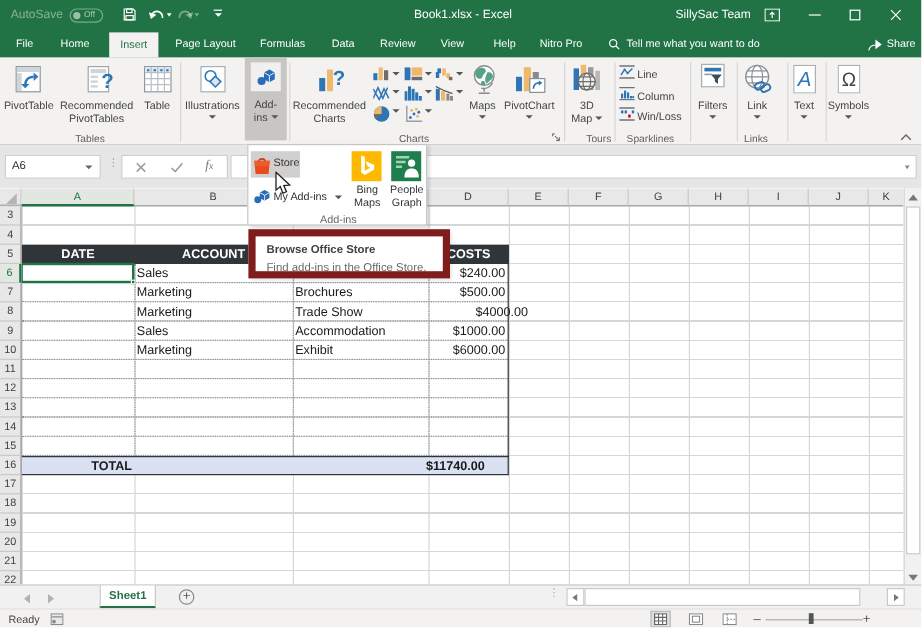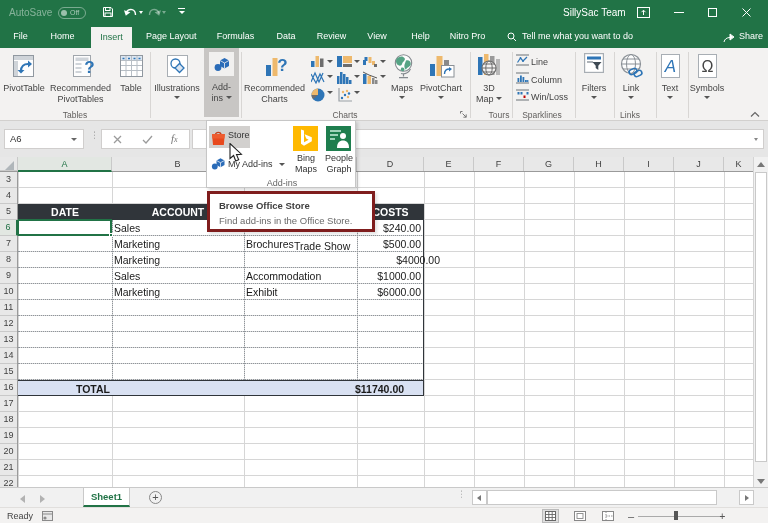--- a/index.html
+++ b/index.html
@@ -59,20 +59,21 @@
         <path d="M0 3.2 L1.8 8.8 L6.4 5.2 Z" fill="#fff"></path>
       </svg>
     <div class="abs ddw" style="left:139px; top:11px;"><div class="dd" style="border-top-color:#fff; border-left-width:2.5px; border-right-width:2.5px;"></div></div>
     <svg class="abs" style="left:148px; top:7px;" width="13" height="12" viewBox="0 0 13 12">
         <path d="M11 6.5 C10.5 3.5 7.5 2 5 2.7 C2.5 3.4 1.5 5.5 1.5 8" fill="none" stroke="rgba(255,255,255,0.4)" stroke-width="1.4"></path>
         <path d="M13 3.2 L11.2 8.8 L6.6 5.2 Z" fill="rgba(255,255,255,0.4)"></path>
       </svg>
     <div class="abs ddw" style="left:162px; top:11px;"><div class="dd" style="border-top-color:rgba(255,255,255,0.4); border-left-width:2.5px; border-right-width:2.5px;"></div></div>
     <div class="abs" style="left:178px; top:8px; width:7px; height:1px; background:#fff;"></div>
     <div class="abs ddw" style="left:179px; top:11px;"><div class="dd" style="border-top-color:#fff;"></div></div>
+    <div class="ttxt" style="left:345px;">Book1.xlsx - Excel</div>
     <div class="ttxt" style="left:563px;">SillySac Team</div>
     <svg class="abs" style="left:637px; top:7px;" width="13" height="11" viewBox="0 0 13 11">
         <rect x="0.5" y="0.5" width="12" height="10" fill="none" stroke="#fff" stroke-width="1"></rect>
         <path d="M6.5 8 V3.5 M4.5 5.2 L6.5 3.2 L8.5 5.2" fill="none" stroke="#fff" stroke-width="1"></path>
       </svg>
     <div class="abs" style="left:674px; top:12px; width:10px; height:1px; background:#fff;"></div>
     <div class="abs" style="left:708px; top:8px; width:9px; height:9px; border:1px solid #fff;"></div>
     <svg class="abs" style="left:742px; top:8px;" width="9" height="9" viewBox="0 0 9 9">
         <path d="M0.5 0.5 L8.5 8.5 M8.5 0.5 L0.5 8.5" stroke="#fff" stroke-width="1"></path>
       </svg>
@@ -373,21 +374,21 @@
     <div class="cell" style="left:18px; top:47px; width:94px; text-align:center; color:#fff; font-weight:bold;">DATE</div>
     <div class="cell" style="left:112px; top:47px; width:132px; text-align:center; color:#fff; font-weight:bold;">ACCOUNT</div>
     <div class="cell" style="left:357px; top:47px; width:67px; text-align:center; color:#fff; font-weight:bold;">COSTS</div>
 
     <div class="cell" style="left:114px; top:63px;">Sales</div>
     <div class="cell" style="left:114px; top:79px;">Marketing</div>
     <div class="cell" style="left:114px; top:95px;">Marketing</div>
     <div class="cell" style="left:114px; top:111px;">Sales</div>
     <div class="cell" style="left:114px; top:127px;">Marketing</div>
     <div class="cell" style="left:246px; top:79px;">Brochures</div>
-    <div class="cell" style="left:246px; top:81px;margin-left:48px;">Trade Show</div>
+    <div class="cell" style="left:246px; top:95px;">Trade Show</div>
     <div class="cell" style="left:246px; top:111px;">Accommodation</div>
     <div class="cell" style="left:246px; top:127px;">Exhibit</div>
     <div class="cell num" style="left:357px; top:63px; width:64px;">$240.00</div>
     <div class="cell num" style="left:357px; top:79px; width:64px;">$500.00</div>
     <div class="cell num" style="left:376px; top:95px; width:64px;">$4000.00</div>
     <div class="cell num" style="left:357px; top:111px; width:64px;">$1000.00</div>
     <div class="cell num" style="left:357px; top:127px; width:64px;padding-left:12px;">$6000.00</div>
     <div class="cell" style="left:18px; top:224px; width:92px; text-align:right; font-weight:bold;">TOTAL</div>
     <div class="cell" style="left:355px; top:224px; font-weight:bold;">$11740.00</div>
 
@@ -508,17 +509,17 @@
       <svg width="25" height="25" viewBox="0 0 25 25">
         <path d="M4 5 H15 M4 9 H12 M4 13 H9" stroke="#9fd3b8" stroke-width="2.2"></path>
         <circle cx="17" cy="10" r="3" fill="#fff"></circle>
         <path d="M11 22 C11 16.5 13.5 14.5 17 14.5 C20.5 14.5 23 16.5 23 22 Z" fill="#fff"></path>
       </svg>
     </div>
     <div class="abs" style="left:114px; top:32px; width:36px; font-size:9px; color:#333; text-align:center; line-height:11px;">People<br>Graph</div>
     <div class="abs" style="left:0; top:57px; width:150px; font-size:9px; color:#666; text-align:center;">Add-ins</div>
   </div>
 
-  <div class="abs" style="left:207px; top:191px; width:168px; height:41px; background:#fff; border:3px solid #7f1d1d; box-shadow:2px 2px 3px rgba(0,0,0,0.12); z-index:50;">
+  <div class="abs" style="left:207px; top:191px; width:168px; height:41px; background:#fff; border:6px solid #7f1d1d; box-shadow:2px 2px 3px rgba(0,0,0,0.12); z-index:50;">
     <div class="abs" style="left:9px; top:6px; font-size:9.5px; font-weight:bold; color:#404040;">Browse Office Store</div>
     <div class="abs" style="left:9px; top:21px; font-size:9.5px; color:#6a6a6a;">Find add-ins in the Office Store.</div>
   </div>
 </div>
 
 </body></html>

